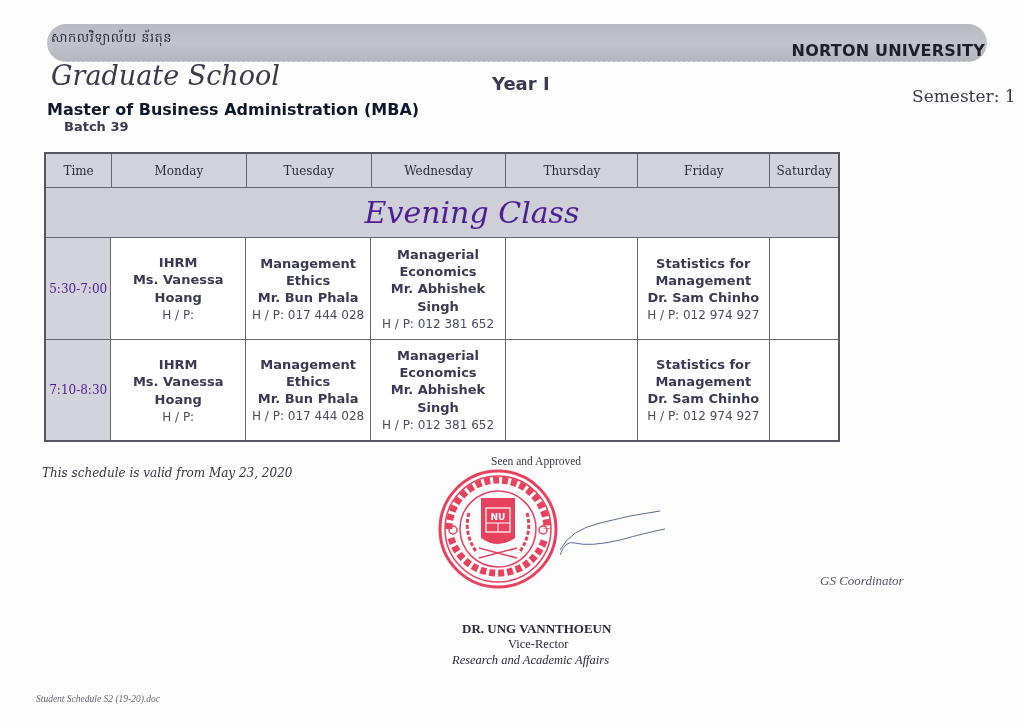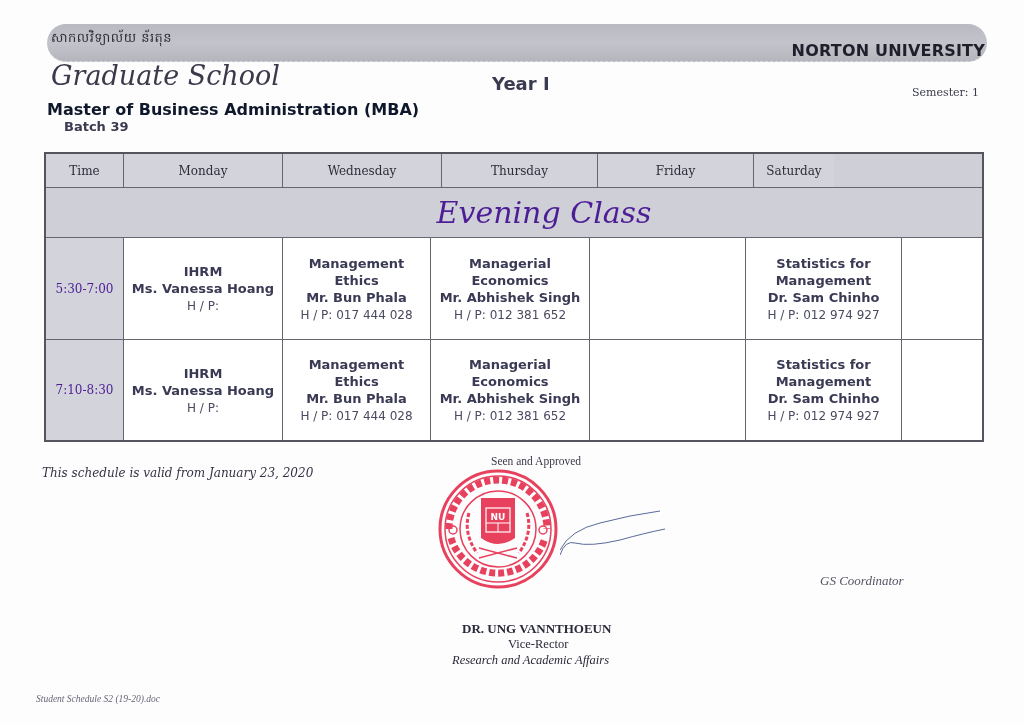--- a/index.html
+++ b/index.html
@@ -28,26 +28,26 @@
   .mba {
     position: absolute; left: 47px; top: 100px; font-size: 16px; font-weight: bold; color: #0f172a;
   }
   .batch {
     position: absolute; left: 64px; top: 119px; font-size: 13px; font-weight: bold; color: #3a3a50;
   }
   .year {
     position: absolute; left: 492px; top: 73px; font-size: 18px; font-weight: bold; color: #3a3a50;
   }
   .semester {
-    position: absolute; left: 912px; top: 86px; font-size: 11px; color: #3a3a4a;
+    position: absolute; left: 912px; top: 86px; font-size: 17px; color: #3a3a4a;
     font-family: "DejaVu Serif", serif;
   }
 
   .schedule {
-    position: absolute; left: 44px; top: 152px; width: 940px; height: 290px;
+    position: absolute; left: 44px; top: 152px; width: 796px; height: 290px;
     border: 2px solid #55555f;
     background: #ffffff;
   }
   .hdr-row {
     position: absolute; left: 0; top: 0; height: 34px; width: 100%;
     display: flex; background: #cfcfd7;
     border-bottom: 1px solid #66666f;
   }
   .hdr-cell {
     height: 100%; border-right: 1px solid #66666f; display: flex; align-items: center;
@@ -141,20 +141,21 @@
 <div class="grad-school">Graduate School</div>
 <div class="mba">Master of Business Administration (MBA)</div>
 <div class="batch">Batch 39</div>
 <div class="year">Year I</div>
 <div class="semester">Semester: 1</div>
 
 <div class="schedule">
   <div class="hdr-row">
     <div class="hdr-cell w-time">Time</div>
     <div class="hdr-cell w-mon">Monday</div>
+    <div class="hdr-cell w-tue">Tuesday</div>
     <div class="hdr-cell w-wed">Wednesday</div>
     <div class="hdr-cell w-thu">Thursday</div>
     <div class="hdr-cell w-fri">Friday</div>
     <div class="hdr-cell w-sat">Saturday</div>
   </div>
 
   <div class="evening">
     <span>Evening Class</span>
   </div>
 
@@ -210,21 +211,21 @@
     <div class="cls-cell w-fri">
       <div class="cls-title">Statistics for</div>
       <div class="cls-title">Management</div>
       <div class="cls-teacher">Dr. Sam Chinho</div>
       <div class="cls-phone">H / P: 012 974 927</div>
     </div>
     <div class="cls-cell w-sat"></div>
   </div>
 </div>
 
-<div class="valid">This schedule is valid from January 23, 2020</div>
+<div class="valid">This schedule is valid from May 23, 2020</div>
 <div class="seen">Seen and Approved</div>
 
 <svg class="stamp" viewBox="0 0 122 122">
   <circle cx="61" cy="61" r="58" fill="none" stroke="#e8415e" stroke-width="3"></circle>
   <circle cx="61" cy="61" r="53" fill="none" stroke="#e8415e" stroke-width="1.5"></circle>
   <circle cx="61" cy="61" r="38" fill="none" stroke="#e8415e" stroke-width="1.5"></circle>
   <path d="M12 61 A49 49 0 0 1 110 61" fill="none" stroke="#e8415e" stroke-width="7" stroke-dasharray="6 3"></path>
   <path d="M14 70 A49 49 0 0 0 108 70" fill="none" stroke="#e8415e" stroke-width="7" stroke-dasharray="6 3"></path>
   <circle cx="16" cy="62" r="4" fill="none" stroke="#e8415e" stroke-width="1.5"></circle>
   <circle cx="106" cy="62" r="4" fill="none" stroke="#e8415e" stroke-width="1.5"></circle>

